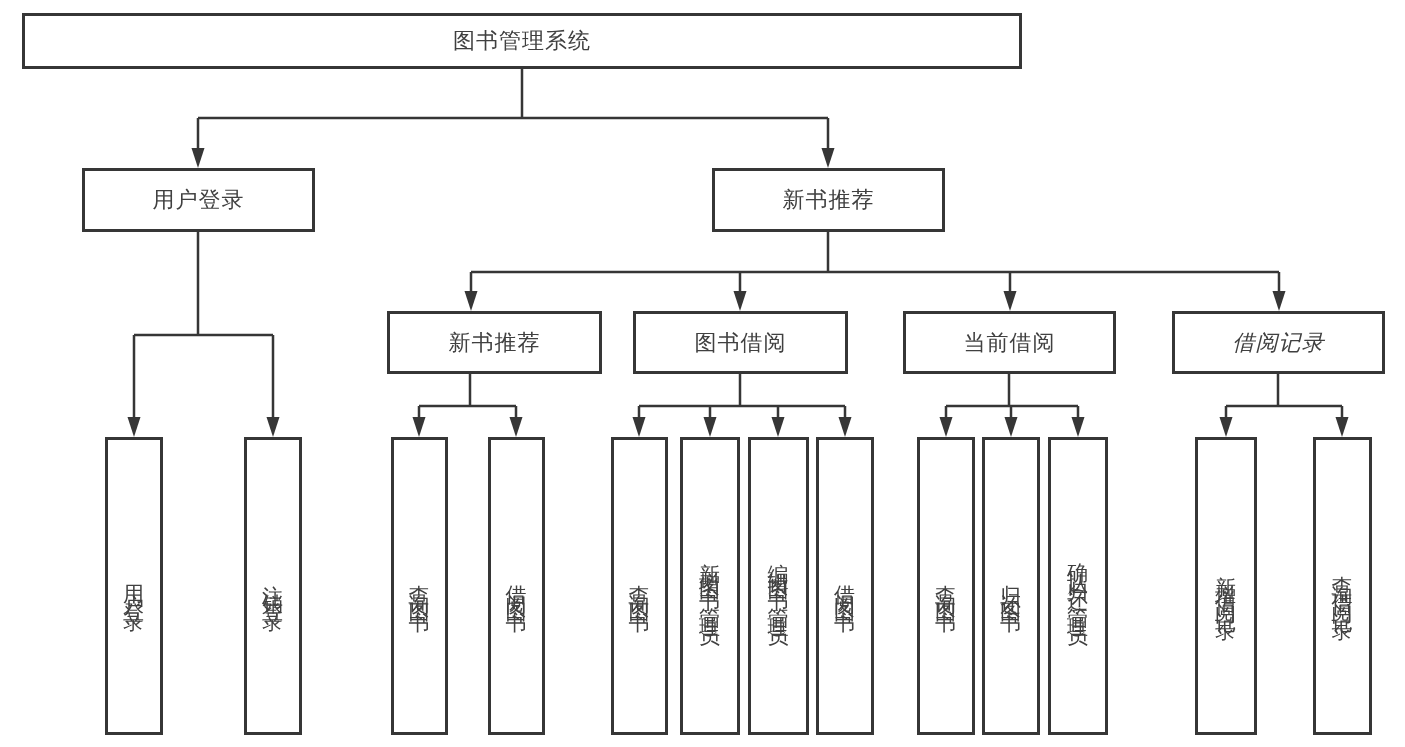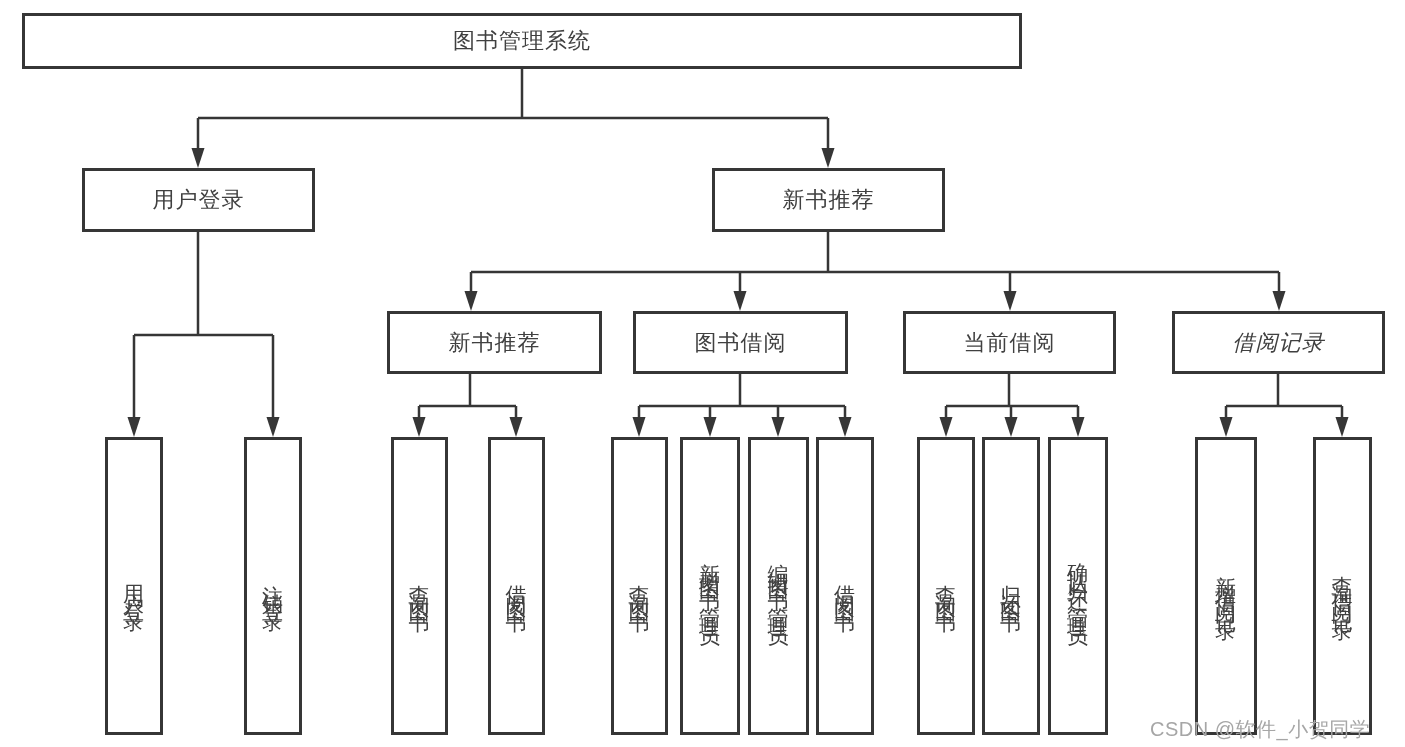--- a/index.html
+++ b/index.html
@@ -153,15 +153,14 @@
     <span class="v-label">确认归还（管理员）</span>
   </div>
 
   <div class="node v-node" style="left:1195px; top:437px; width:62px; height:298px;">
     <span class="v-label">新增借阅记录</span>
   </div>
   <div class="node v-node" style="left:1313px; top:437px; width:59px; height:298px;">
     <span class="v-label">查询借阅记录</span>
   </div>
 
-  <div class="watermark">CSDN @软件_小贺同学</div>
 
 </div>
 
 </body></html>

